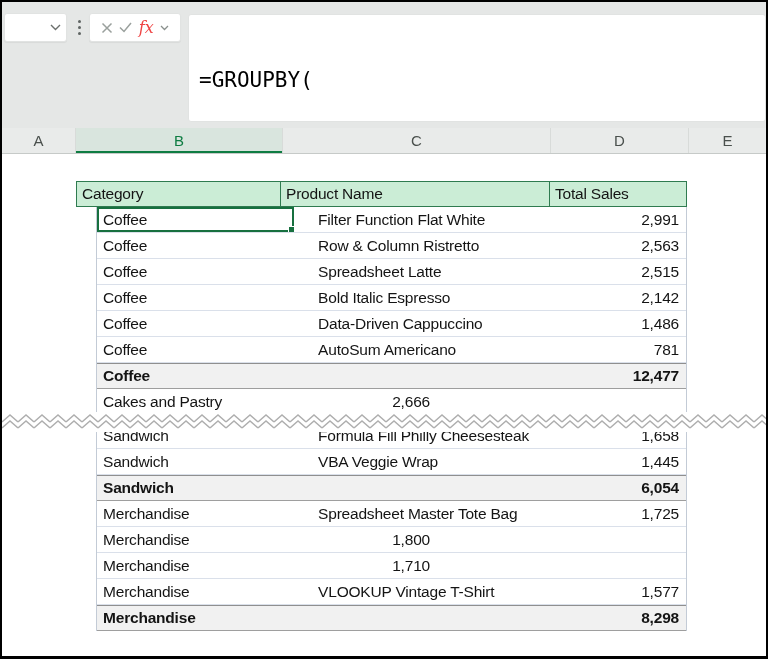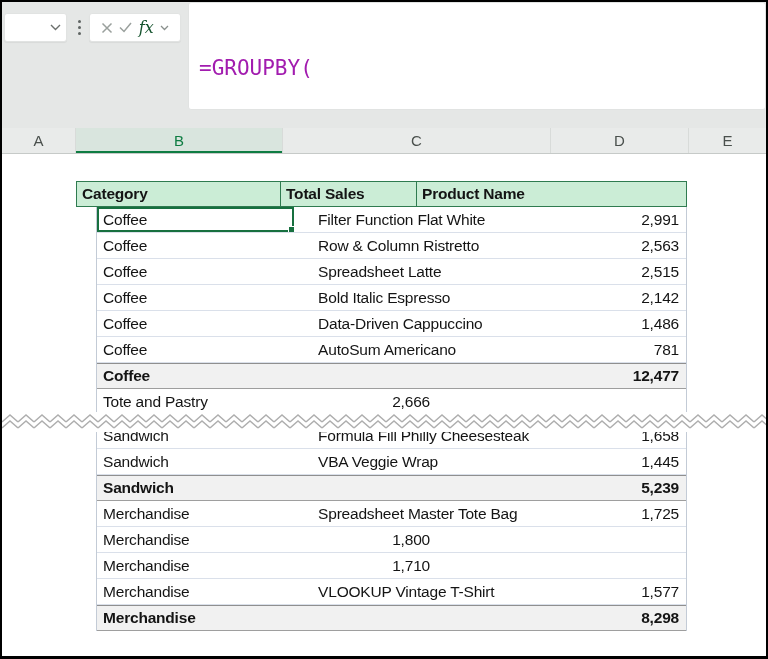--- a/index.html
+++ b/index.html
@@ -21,42 +21,42 @@
   .name-box .val{flex:1;font-size:14px;color:#222;padding-left:6px;}
   .dots{position:absolute;left:71px;top:11px;height:29px;width:12px;
     display:flex;flex-direction:column;align-items:center;justify-content:center;gap:3px;}
   .dots i{width:3px;height:3px;border-radius:50%;background:#5f6563;display:block;}
   .fx-box{
     position:absolute;left:87px;top:11px;width:92px;height:29px;
     background:#fff;border:1px solid #e1e3e2;border-radius:3px;
     display:flex;align-items:center;justify-content:space-evenly;padding:0 4px;
     box-shadow:0 1px 1px rgba(0,0,0,.06);
   }
-  .fx-label{font-family:"DejaVu Serif",serif;font-style:italic;font-size:16px;color:#14532d;line-height:1;}
+  .fx-label{font-family:"DejaVu Serif",serif;font-style:italic;font-size:16px;color:#ef4444;line-height:1;}
   .formula-bar{
-    position:absolute;left:186px;top:0;width:578px;height:108px;
+    position:absolute;left:186px;top:12px;width:578px;height:108px;
     background:#fff;border:1px solid #e1e3e2;border-radius:3px;
     padding:3px 10px;overflow:hidden;
     font-family:"DejaVu Sans Mono","Liberation Mono",monospace;
-    font-size:21px;line-height:25px;color:#a21caf;white-space:pre;
+    font-size:21px;line-height:25px;color:#000000;white-space:pre;
   }
   
   .col-strip{
     position:absolute;top:126px;left:0;right:0;height:26px;
     background:#E9EBEA;border-bottom:1px solid #c6cac8;
     display:flex;font-size:15px;color:#4a504d;
   }
   .col-cell{display:flex;align-items:center;justify-content:center;
     border-right:1px solid #d8dbd9;height:100%;}
   .col-cell:last-child{border-right:none;}
   .col-a{width:74px;}.col-b{width:207px;}.col-c{width:268px;}.col-d{width:138px;}.col-e{flex:1;}
   .col-cell.selected{background:#D9E5DE;color:#0E7C42;box-shadow:inset 0 -2px 0 #0E7C42;}
   
   .sheet-table{position:absolute;left:74px;top:179px;width:611px;font-size:15.5px;letter-spacing:-0.2px;color:#141414;}
-  .thead{display:flex;height:26px;background:#CBEDD6;font-weight:bold;
+  .thead{display:flex;height:26px;background:#CBEDD6;font-weight:normal;
     border:1.5px solid #2F7B50;}
   .thead .hcell{display:flex;align-items:center;padding-left:5px;border-right:1px solid #2F7B50;}
   .thead .hcell:last-child{border-right:none;}
   .hc-cat{width:204px;}.hc-prod{width:269px;}.hc-tot{width:136px;}
   .tbody{border-left:1px solid #c3cbd6;border-right:1px solid #c3cbd6;margin-left:20px;}
   .trow{display:flex;height:26px;background:#fff;border-bottom:1px solid #DAE0EA;}
   .cell{display:flex;align-items:center;overflow:hidden;white-space:nowrap;}
   .c-cat{width:204px;padding-left:6px;}
   .c-prod{width:269px;padding-left:24px;}
   .c-tot{width:136px;justify-content:flex-end;padding-right:7px;}
@@ -125,22 +125,22 @@
     <div class="col-cell col-a">A</div>
     <div class="col-cell col-b selected">B</div>
     <div class="col-cell col-c">C</div>
     <div class="col-cell col-d">D</div>
     <div class="col-cell col-e">E</div>
   </div>
 
   <div class="sheet-table">
     <div class="thead">
       <div class="hcell hc-cat">Category</div>
+      <div class="hcell hc-prod">Product Name</div>
       <div class="hcell hc-tot">Total Sales</div>
-      <div class="hcell hc-prod">Product Name</div>
     </div>
     <div class="tbody">
 
       <div class="trow">
         <div class="cell c-cat sel">Coffee</div>
         <div class="cell c-prod">Filter Function Flat White</div>
         <div class="cell c-tot">2,991</div>
       </div>
       <div class="trow">
         <div class="cell c-cat">Coffee</div>
@@ -166,40 +166,40 @@
         <div class="cell c-cat">Coffee</div>
         <div class="cell c-prod">AutoSum Americano</div>
         <div class="cell c-tot">781</div>
       </div>
       <div class="trow subtotal">
         <div class="cell c-cat">Coffee</div>
         <div class="cell c-prod"></div>
         <div class="cell c-tot">12,477</div>
       </div>
       <div class="trow">
-        <div class="cell c-cat">Tote and Pastry</div>
+        <div class="cell c-cat">Cakes and Pastry</div>
         <div class="cell c-tot">2,666</div>
       </div>
 
       <div class="tear-gap"></div>
 
       <div class="trow">
         <div class="cell c-cat">Sandwich</div>
         <div class="cell c-prod">Formula Fill Philly Cheesesteak</div>
         <div class="cell c-tot">1,658</div>
       </div>
       <div class="trow">
         <div class="cell c-cat">Sandwich</div>
         <div class="cell c-prod">VBA Veggie Wrap</div>
         <div class="cell c-tot">1,445</div>
       </div>
       <div class="trow subtotal">
         <div class="cell c-cat">Sandwich</div>
         <div class="cell c-prod"></div>
-        <div class="cell c-tot">5,239</div>
+        <div class="cell c-tot">6,054</div>
       </div>
       <div class="trow">
         <div class="cell c-cat">Merchandise</div>
         <div class="cell c-prod">Spreadsheet Master Tote Bag</div>
         <div class="cell c-tot">1,725</div>
       </div>
       <div class="trow">
         <div class="cell c-cat">Merchandise</div>
         <div class="cell c-tot">1,800</div>
       </div>

